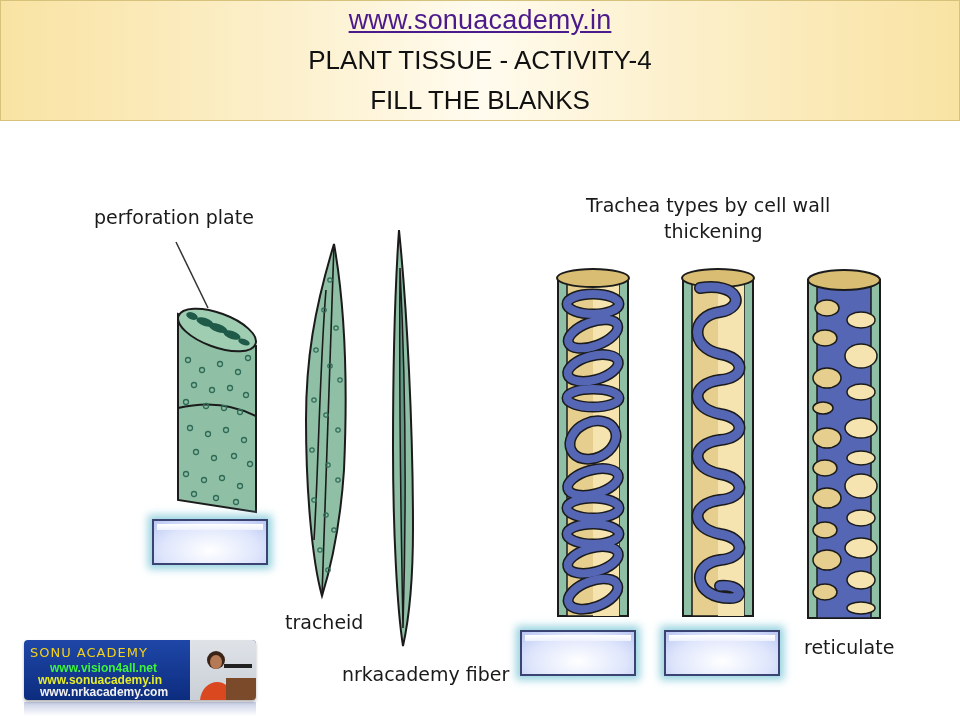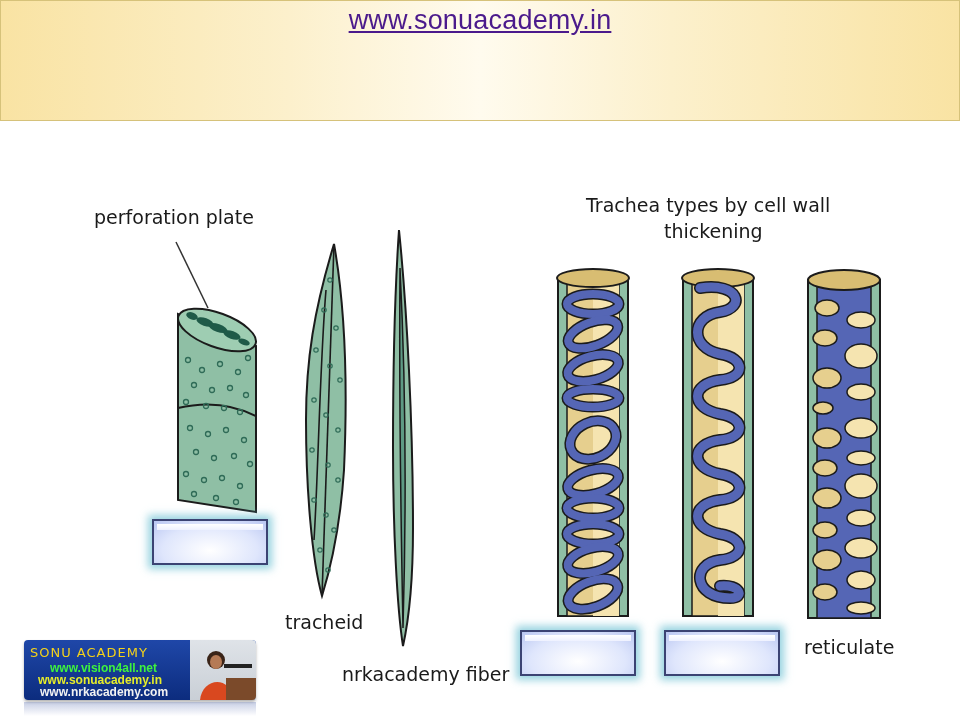--- a/index.html
+++ b/index.html
@@ -32,20 +32,22 @@
   .logo .l3 { position:absolute; left:14px; top:33px; font-family:"Liberation Sans", sans-serif; font-weight:bold; font-size:12px; color:#e6ec2a; }
   .logo .l4 { position:absolute; left:16px; top:45px; font-family:Liberation Sans, sans-serif; font-weight:bold; font-size:12px; color:#f2f2f2; }
   .logo .photo { position:absolute; right:0; top:0; width:66px; height:60px; background:linear-gradient(#dfe3e8,#c9cfd6); }
   .reflect { position:absolute; left:24px; top:702px; width:232px; height:14px; background:linear-gradient(rgba(30,60,150,0.25),rgba(255,255,255,0)); }
 </style>
 </head>
 <body>
 
 <div class="header">
   <div class="link">www.sonuacademy.in</div>
+  <div class="title">PLANT TISSUE - ACTIVITY-4</div>
+  <div class="subtitle">FILL THE BLANKS</div>
 </div>
 
 <div class="label" style="left:70px;top:206px;margin-left:24px;">perforation plate</div>
 
 <svg style="left:150px;top:230px;" width="130" height="290" viewBox="0 0 130 290">
   <line x1="26" y1="12" x2="58" y2="78" stroke="#333" stroke-width="1.5"></line>
   <path d="M28 84 L28 270 L106 282 L106 116 Z" fill="#8fbfa5" stroke="#1b1b1b" stroke-width="2"></path>
   <path d="M28 178 Q70 168 106 186" fill="none" stroke="#1b1b1b" stroke-width="2"></path>
   <ellipse cx="67" cy="100" rx="41" ry="17" transform="rotate(20 67 100)" fill="#9ecdb2" stroke="#1b1b1b" stroke-width="2"></ellipse>
   <g fill="#1f5a48">

